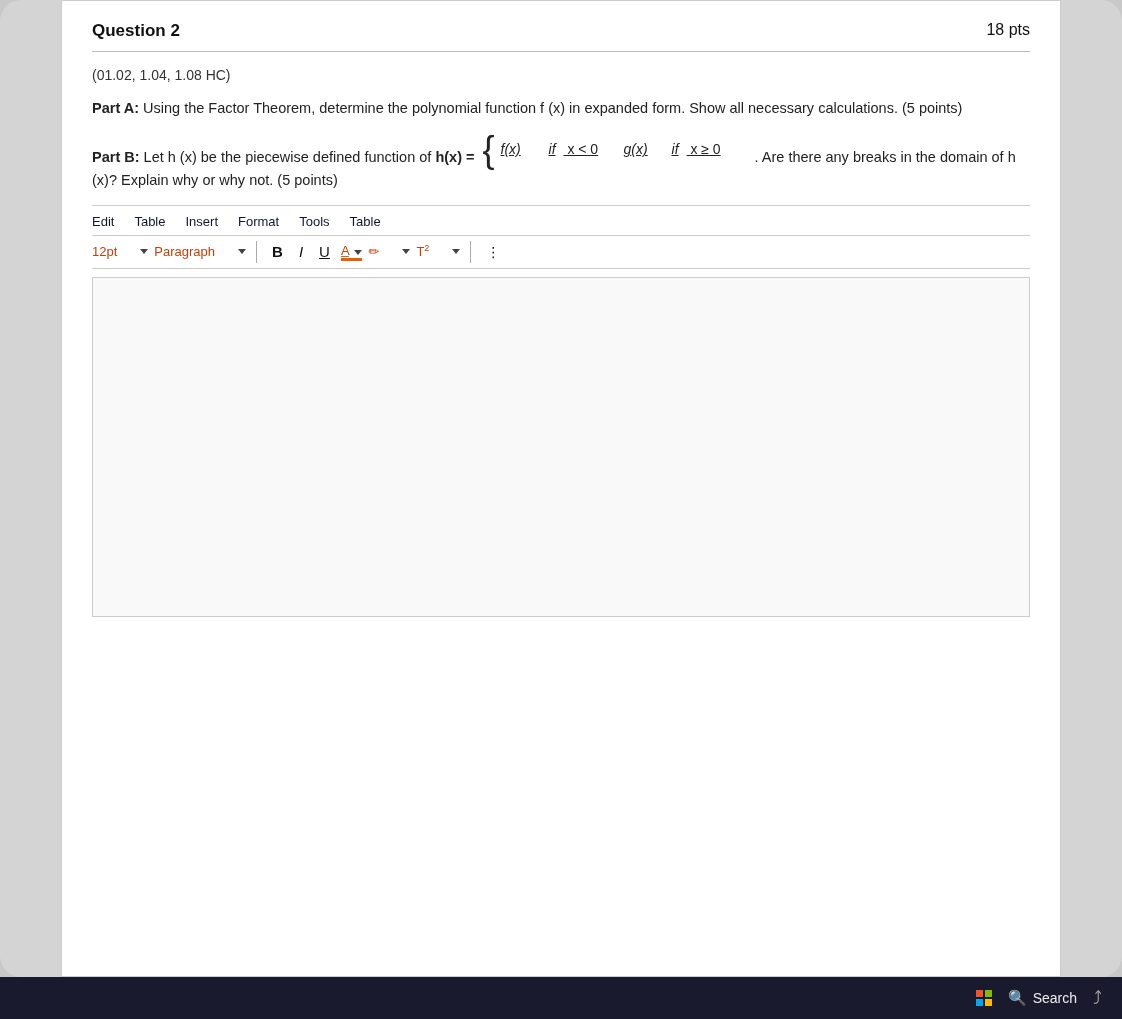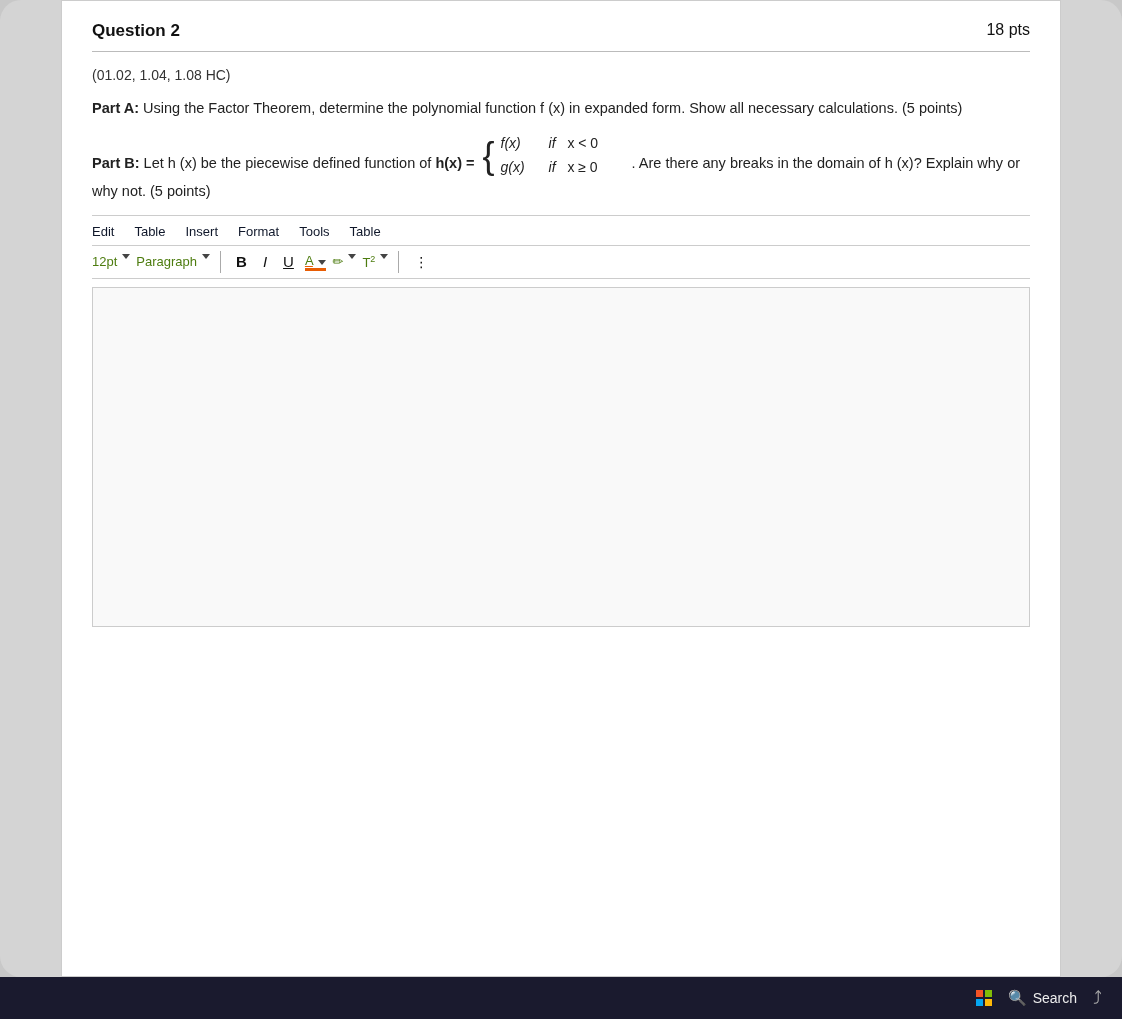--- a/index.html
+++ b/index.html
@@ -86,23 +86,24 @@
     .piecewise-brace {
       font-size: 36px;
       line-height: 1;
       margin-right: 6px;
       color: #222;
       font-weight: 100;
     }
 
     .piecewise-table {
       display: flex;
-      flex-direction: column;
+      flex-direction: row;
       font-size: 14px;
       line-height: 1.7;
+      text-decoration: underline;
     }
 
     .piecewise-row {
       display: flex;
       gap: 8px;
     }
 
     .piecewise-func {
       font-style: italic;
       min-width: 40px;
@@ -160,25 +161,25 @@
       align-items: center;
       gap: 2px;
     }
 
     .fmt-btn.bold { font-weight: bold; font-size: 15px; }
     .fmt-btn.italic { font-style: italic; font-size: 15px; }
     .fmt-btn.underline { text-decoration: underline; font-size: 15px; }
 
     .fmt-dropdown {
       display: flex;
-      align-items: flex-start;
-      gap: 3px;
+      align-items: center;
+      gap: 21px;
       font-size: 13px;
       cursor: pointer;
-      color: #4d7c0f;
+      color: #c2410c;
     }
 
     .chevron-down {
       display: inline-block;
       width: 0;
       height: 0;
       border-left: 4px solid transparent;
       border-right: 4px solid transparent;
       border-top: 5px solid #444;
       margin-left: 2px;

